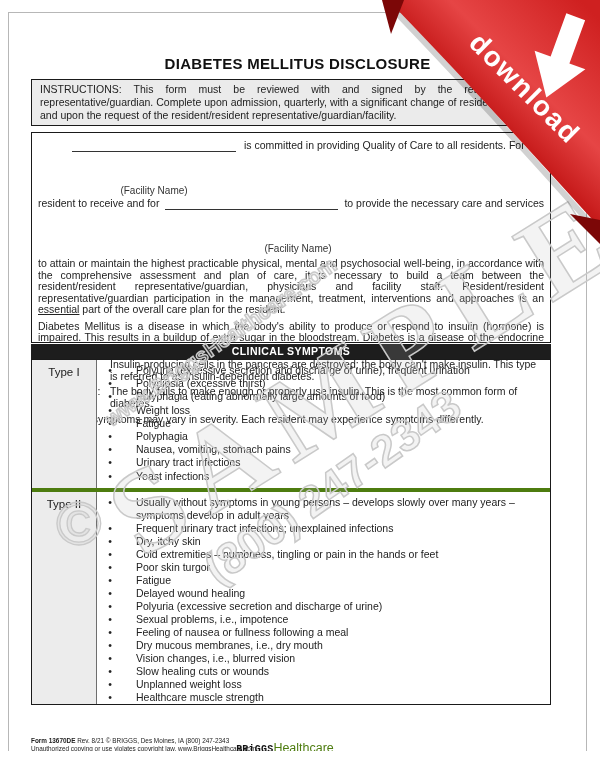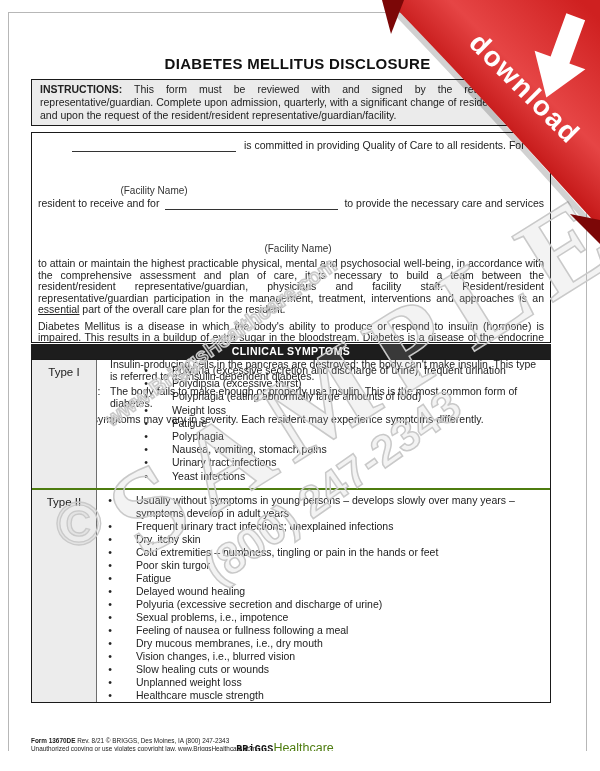--- a/index.html
+++ b/index.html
@@ -11,21 +11,21 @@
         border:1px solid #b7b7b7;z-index:1;}
 
   .page-title{position:absolute;left:0;top:42px;width:100%;text-align:center;
               font-size:15px;font-weight:bold;letter-spacing:.3px;color:#111;}
 
   .box{box-sizing:border-box;position:absolute;left:22px;width:520px;border:1.4px solid #1a1a1a;}
 
   
   .instr{top:66px;height:47px;background:#ebebeb;padding:3px 8px;
          font-size:10.5px;line-height:13.2px;text-align:justify;overflow:hidden;}
-  .instr b{font-weight:bold;}
+  .instr b{font-weight:normal;}
 
   
   .mainbox{top:119px;height:211px;padding:6px 6px 0 6px;font-size:10.5px;overflow:visible;}
   .fill-line{display:flex;align-items:flex-end;white-space:nowrap;line-height:13px;}
   .blank{display:inline-block;border-bottom:1px solid #333;height:12px;}
   .fl1{padding-left:34px;}
   .fl1 .blank{width:164px;}
   .fl1 .after{margin-left:8px;}
   .under-label{font-size:10px;color:#333;line-height:8px;margin-top:35px;}
   .ul1{margin-left:34px;width:164px;text-align:center;}
@@ -39,21 +39,21 @@
   .defrow .deflabel{flex:0 0 44px;}
   .defrow .deftext{flex:1;}
   .noteline{margin-top:5px;line-height:11.5px;}
   .noteline b{font-weight:bold;}
 
   
   .symbar{top:331px;height:15px;background:#1d1d1d;color:#fff;text-align:center;
           font-size:10.5px;font-weight:bold;letter-spacing:.4px;line-height:15px;border:none;}
   .symtable{top:346px;border:1.4px solid #1a1a1a;}
   .symrow{display:flex;}
-  .symrow.r1{height:128px;border-bottom:2px solid #4d7c0f;gap:36px;}
+  .symrow.r1{height:128px;border-bottom:4px solid #4d7c0f;}
   .symrow.r2{height:212px;}
   .symlabel{flex:0 0 64px;background:#ececec;border-right:1px solid #6e6e6e;
             text-align:center;padding-top:6px;font-size:11.5px;color:#222;}
   .symcell{flex:1;padding:4px 4px 0 7px;}
   .sym{display:flex;font-size:10.5px;}
   .r1 .sym{line-height:13.2px;}
   .r2 .sym{line-height:13px;}
   .sym .b{flex:0 0 12px;text-align:center;}
   .sym .t{flex:1;margin-left:20px;}
 

